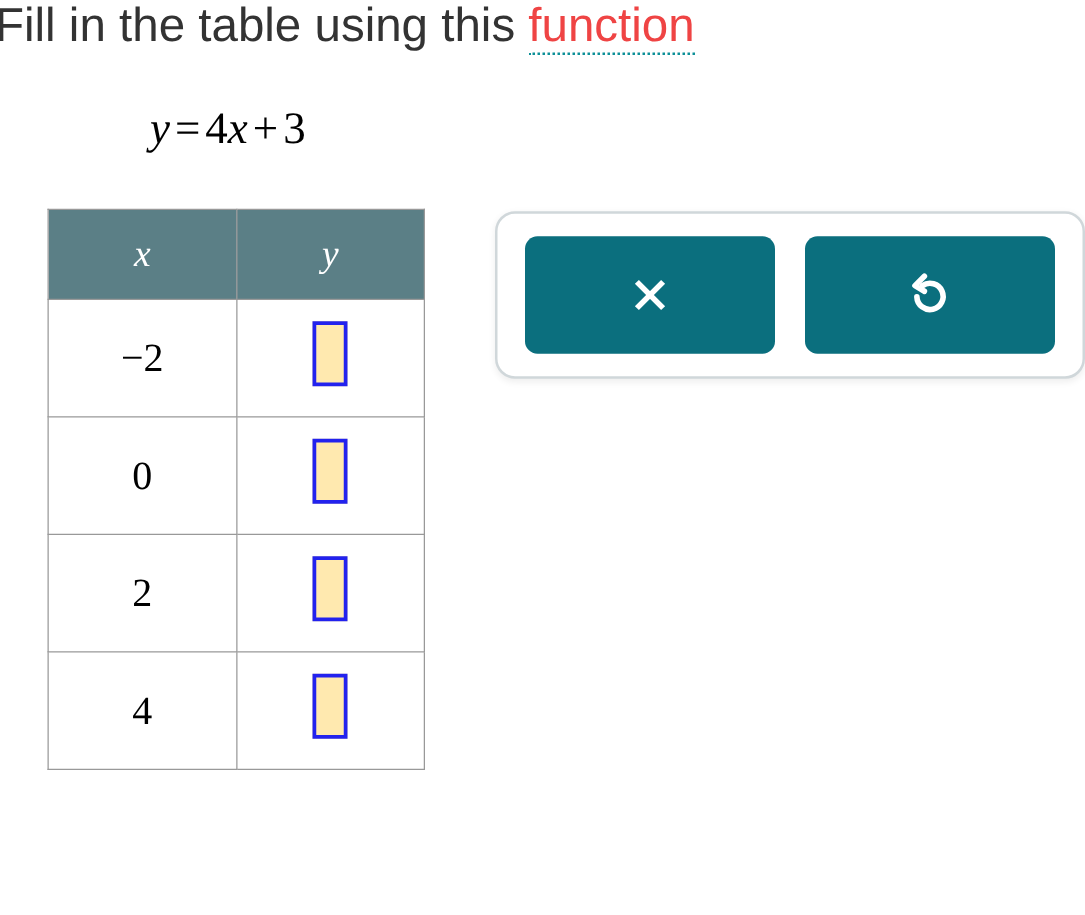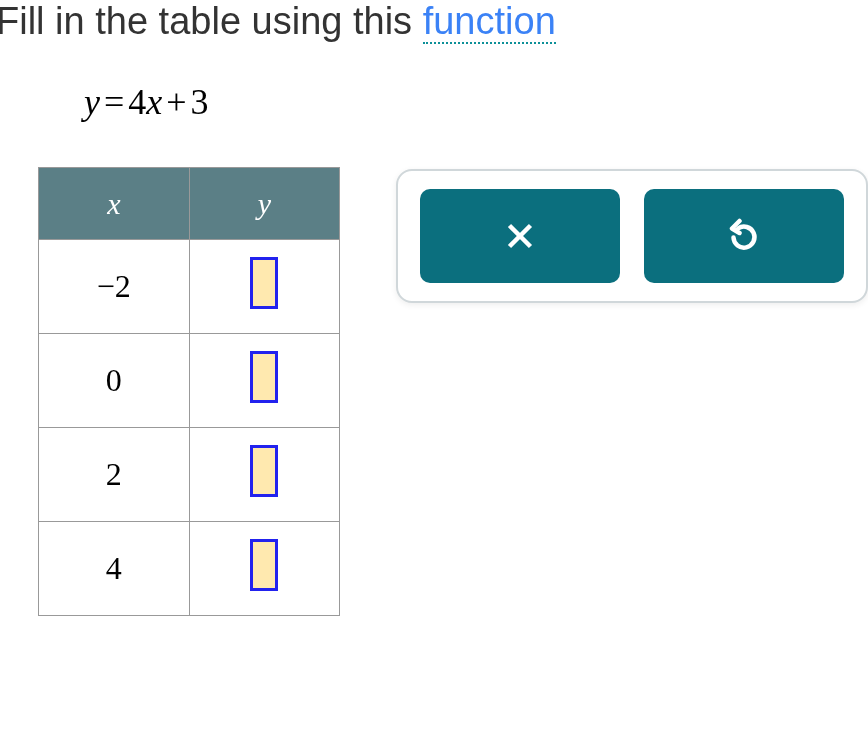--- a/index.html
+++ b/index.html
@@ -17,31 +17,31 @@
     }
     .prompt {
       font-size: 38px;
       color: #333333;
       padding: 0;
       margin-left: -4px;
       margin-top: 0;
       white-space: nowrap;
     }
     .prompt .link {
-      color: #3b82f6;
+      color: #ef4444;
       border-bottom: 2px dotted #0d9098;
       cursor: pointer;
     }
     .equation {
       font-family: 'Times New Roman', Times, serif;
       font-size: 36px;
       font-style: italic;
       color: #000000;
       margin-top: 38px;
-      margin-left: 84px;
+      margin-left: 120px;
     }
     .equation .op {
       font-style: normal;
       padding: 0 4px;
     }
     .equation .num {
       font-style: normal;
     }
     .content-row {
       display: flex;

